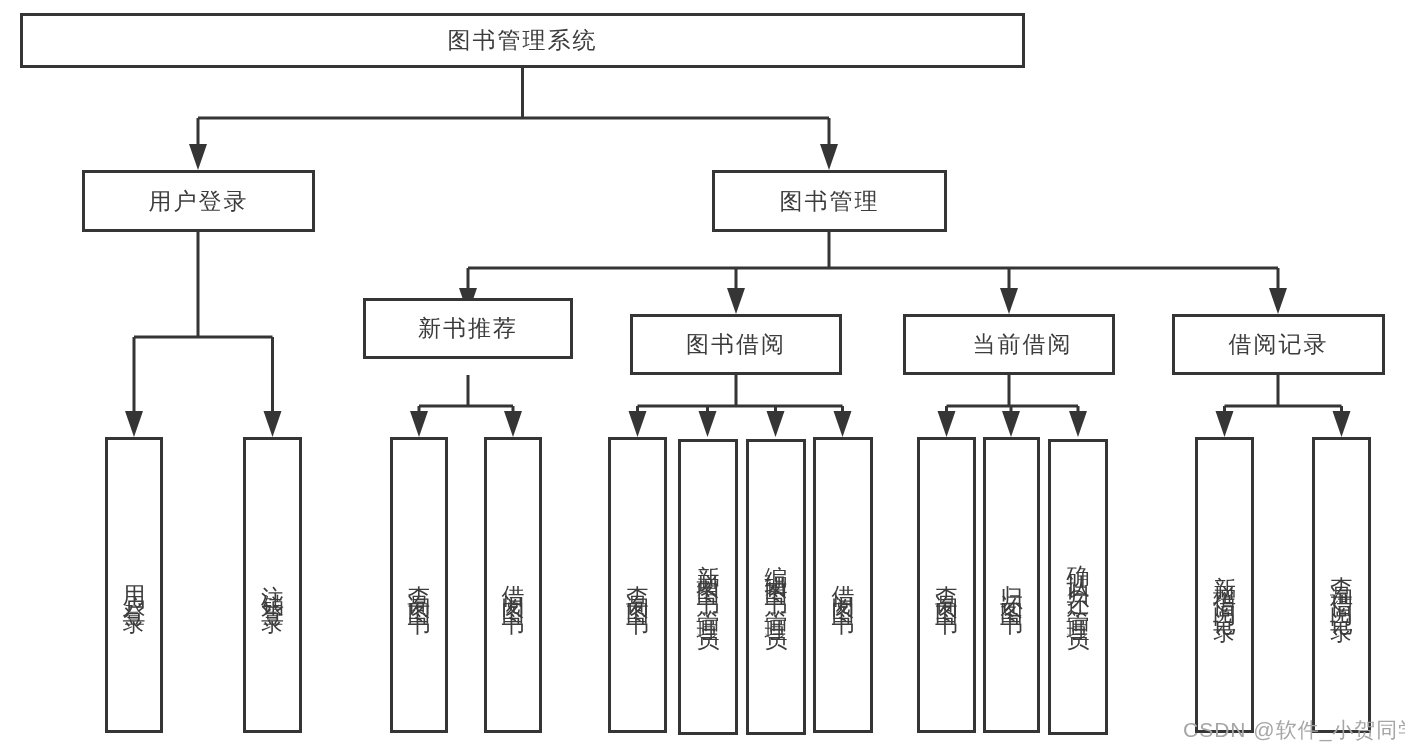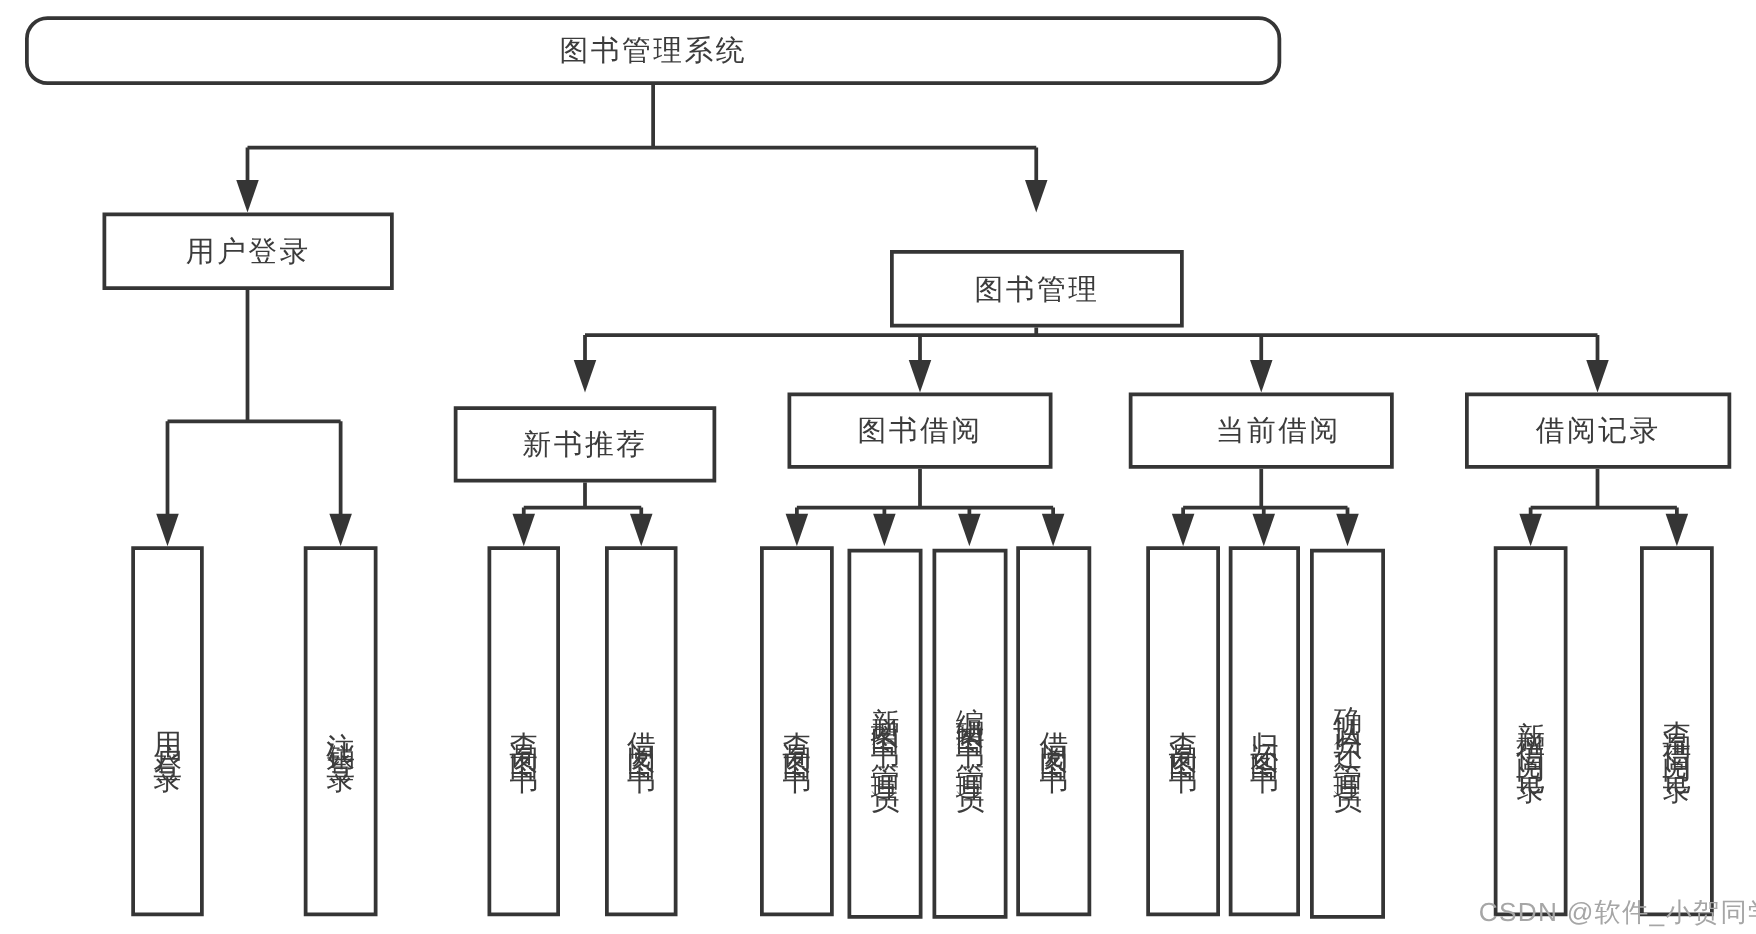--- a/index.html
+++ b/index.html
@@ -105,26 +105,26 @@
       <polygon points="1069,411 1087,411 1078,437"></polygon>
     </g>
 
     <g>
       <path d="M1278 375 V406 M1224.5 406 H1341.5 M1224.5 406 V430 M1341.5 406 V430"></path>
       <polygon points="1215.5,411 1233.5,411 1224.5,437"></polygon>
       <polygon points="1332.5,411 1350.5,411 1341.5,437"></polygon>
     </g>
   </svg>
 
-  <div class="node" style="left:20px; top:13px; width:1005px; height:55px;border-radius:18px;">图书管理系统</div>
+  <div class="node" style="left:20px; top:13px; width:1005px; height:55px;">图书管理系统</div>
 
   <div class="node" style="left:82px; top:170px; width:233px; height:62px;">用户登录</div>
-  <div class="node" style="left:712px; top:170px; width:235px; height:62px;margin-top:30px;">图书管理</div>
+  <div class="node" style="left:712px; top:170px; width:235px; height:62px;">图书管理</div>
 
-  <div class="node" style="left:363px; top:325px; width:210px; height:61px;">新书推荐</div>
+  <div class="node" style="left:363px; top:298px; width:210px; height:61px;">新书推荐</div>
   <div class="node" style="left:630px; top:314px; width:212px; height:61px;">图书借阅</div>
   <div class="node" style="left:903px; top:314px; width:212px; height:61px;padding-left:27px;">当前借阅</div>
   <div class="node" style="left:1172px; top:314px; width:213px; height:61px;">借阅记录</div>
 
   <div class="node vnode" style="left:105px; top:437px; width:58px; height:296px;">用户登录</div>
   <div class="node vnode" style="left:243px; top:437px; width:59px; height:296px;">注销登录</div>
 
   <div class="node vnode" style="left:390px; top:437px; width:58px; height:296px;">查询图书</div>
   <div class="node vnode" style="left:484px; top:437px; width:58px; height:296px;">借阅图书</div>
 

